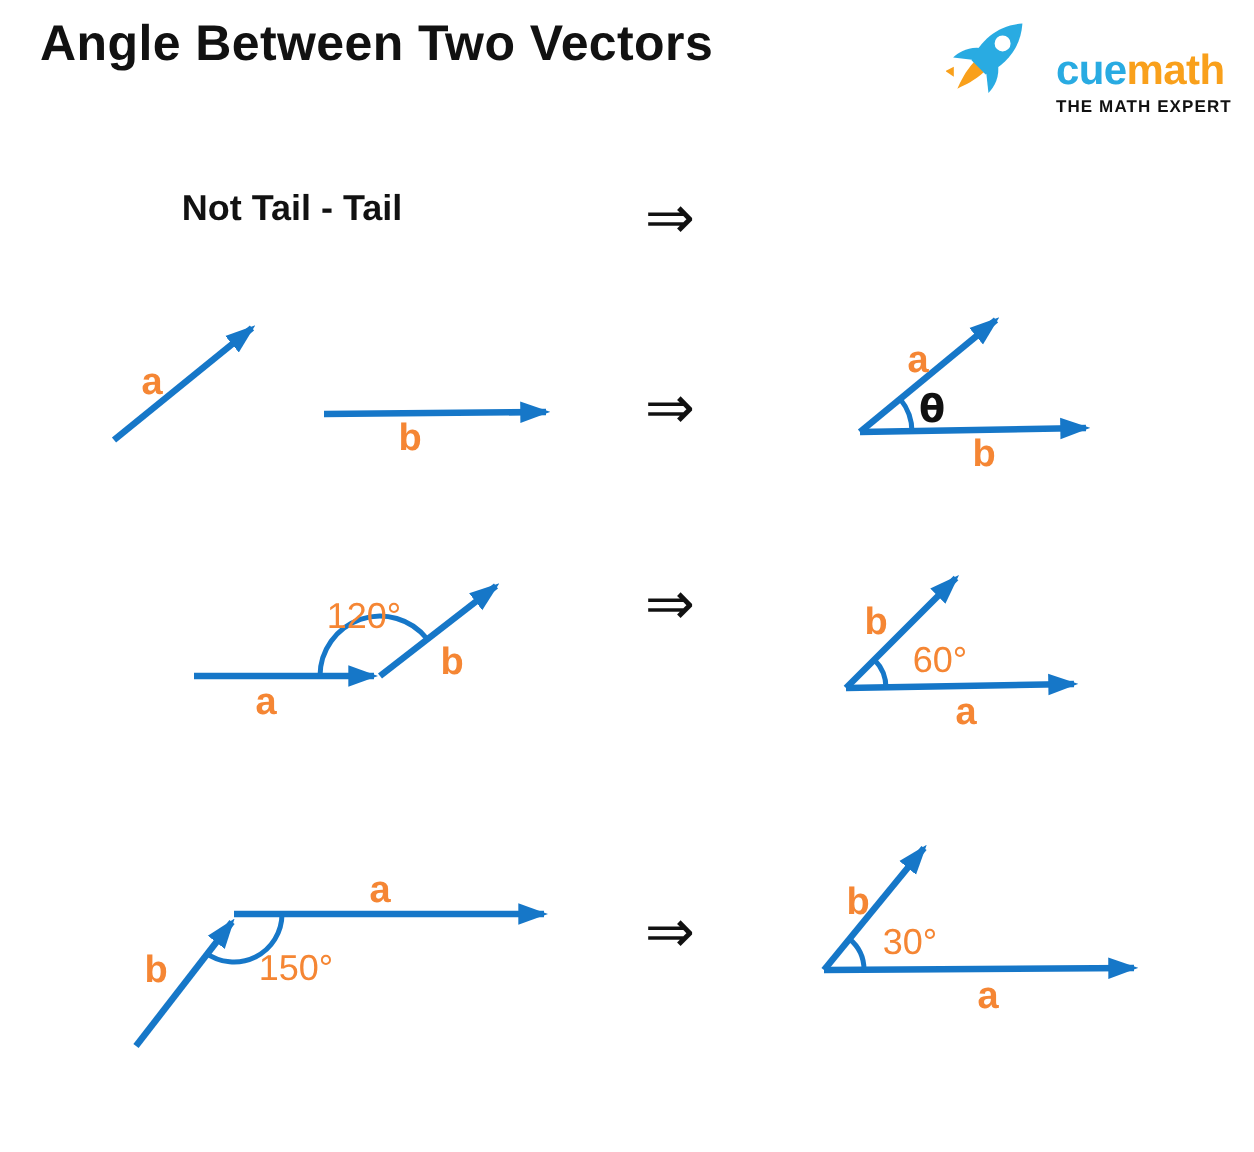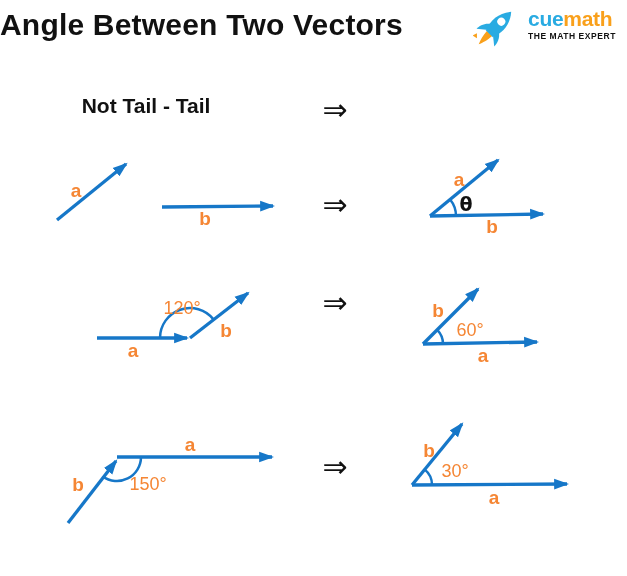--- a/index.html
+++ b/index.html
@@ -1,37 +1,37 @@
 <!DOCTYPE html>
 <html><head>
 <meta charset="utf-8">
 <style>
   html, body { margin: 0; padding: 0; background: #ffffff; }
   body { width: 627px; height: 576px; font-family: "Liberation Sans", sans-serif; }
   .page { position: relative; width: 627px; height: 576px; background: #fff; overflow: hidden; }
 
   .title {
-    position: absolute; left: 0; top: 8px;
-    font-size: 30px; font-weight: 700; color: #111;
+    position: absolute; left: 20px; top: 8px;
+    font-size: 25px; font-weight: 700; color: #111;
     letter-spacing: 0.2px; white-space: nowrap;
   }
 
   
   .logo { position: absolute; left: 473px; top: 1px; display: flex; align-items: flex-start; }
   .rocket { display: block; }
-  .wordmark { margin-left: 3px; padding-top: 7px; }
+  .wordmark { margin-left: 3px; padding-top: 24px; }
   .brand { font-size: 21px; font-weight: 700; line-height: 21px; letter-spacing: -0.3px; white-space: nowrap; }
   .brand .cue  { color: #29ABE2; }
   .brand .math { color: #F9A01B; }
   .tagline { font-size: 8.5px; font-weight: 700; color: #111; letter-spacing: 0.55px; margin-top: 2px; white-space: nowrap; }
 
   
   .col-heading {
     position: absolute; top: 94px; width: 180px; text-align: center;
-    font-size: 21px; font-weight: 700; color: #111; white-space: nowrap;
+    font-size: 18px; font-weight: 700; color: #111; white-space: nowrap;
   }
   .col-heading.left  { left: 56px; }
   .col-heading.right { left: 410px; }
 
   
   .implies {
     position: absolute; left: 313px; width: 44px; text-align: center;
     font-family: "DejaVu Sans", sans-serif;
     font-size: 30px; font-weight: 400; color: #111; line-height: 34px;
   }

